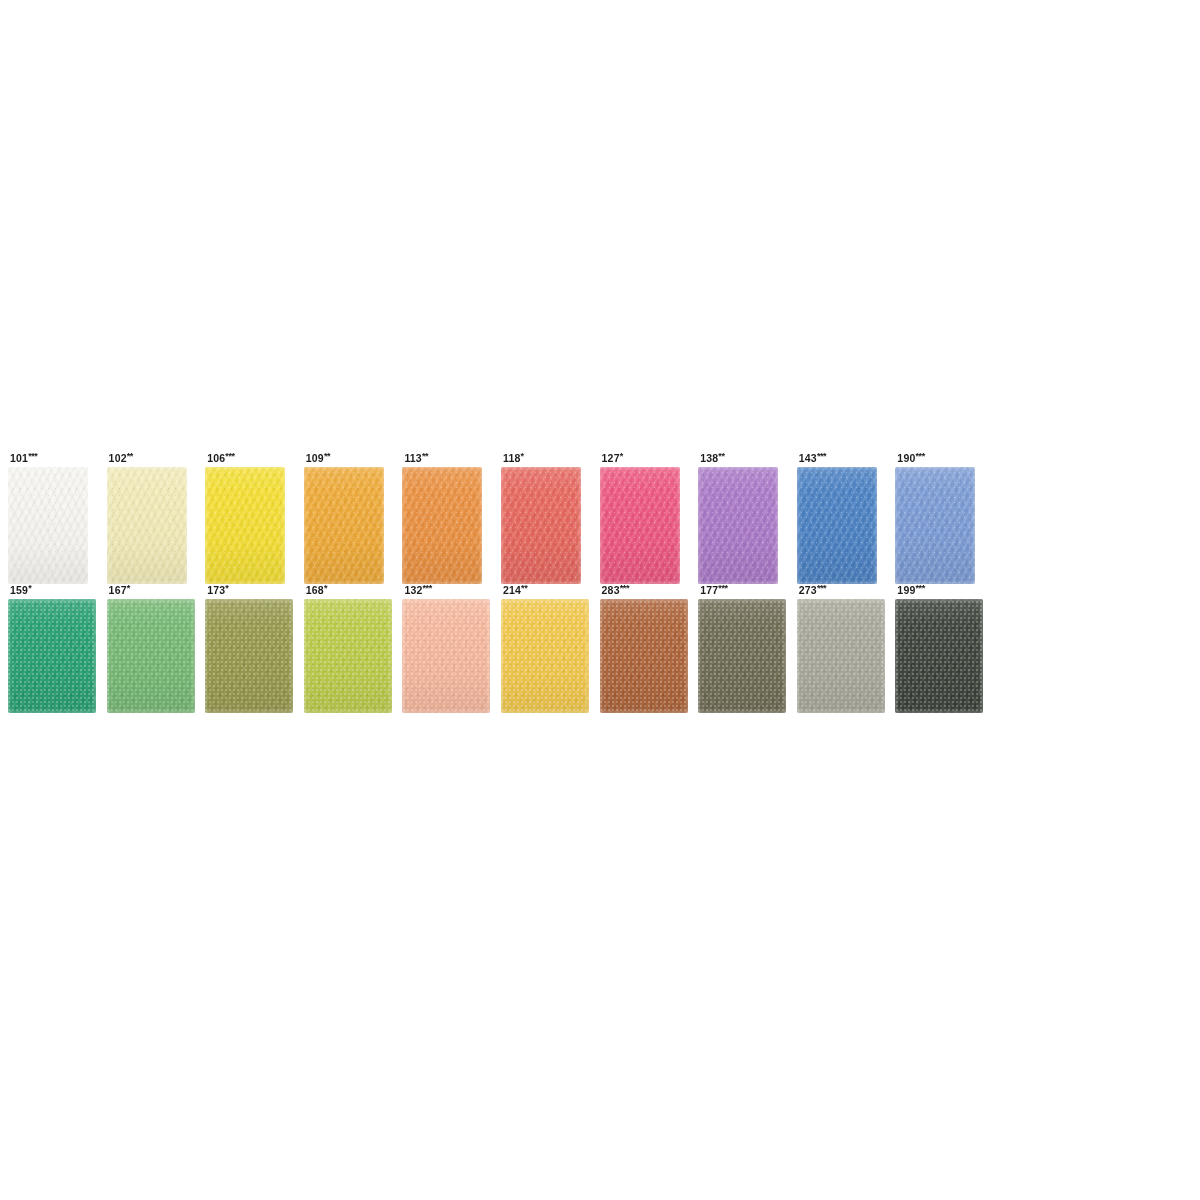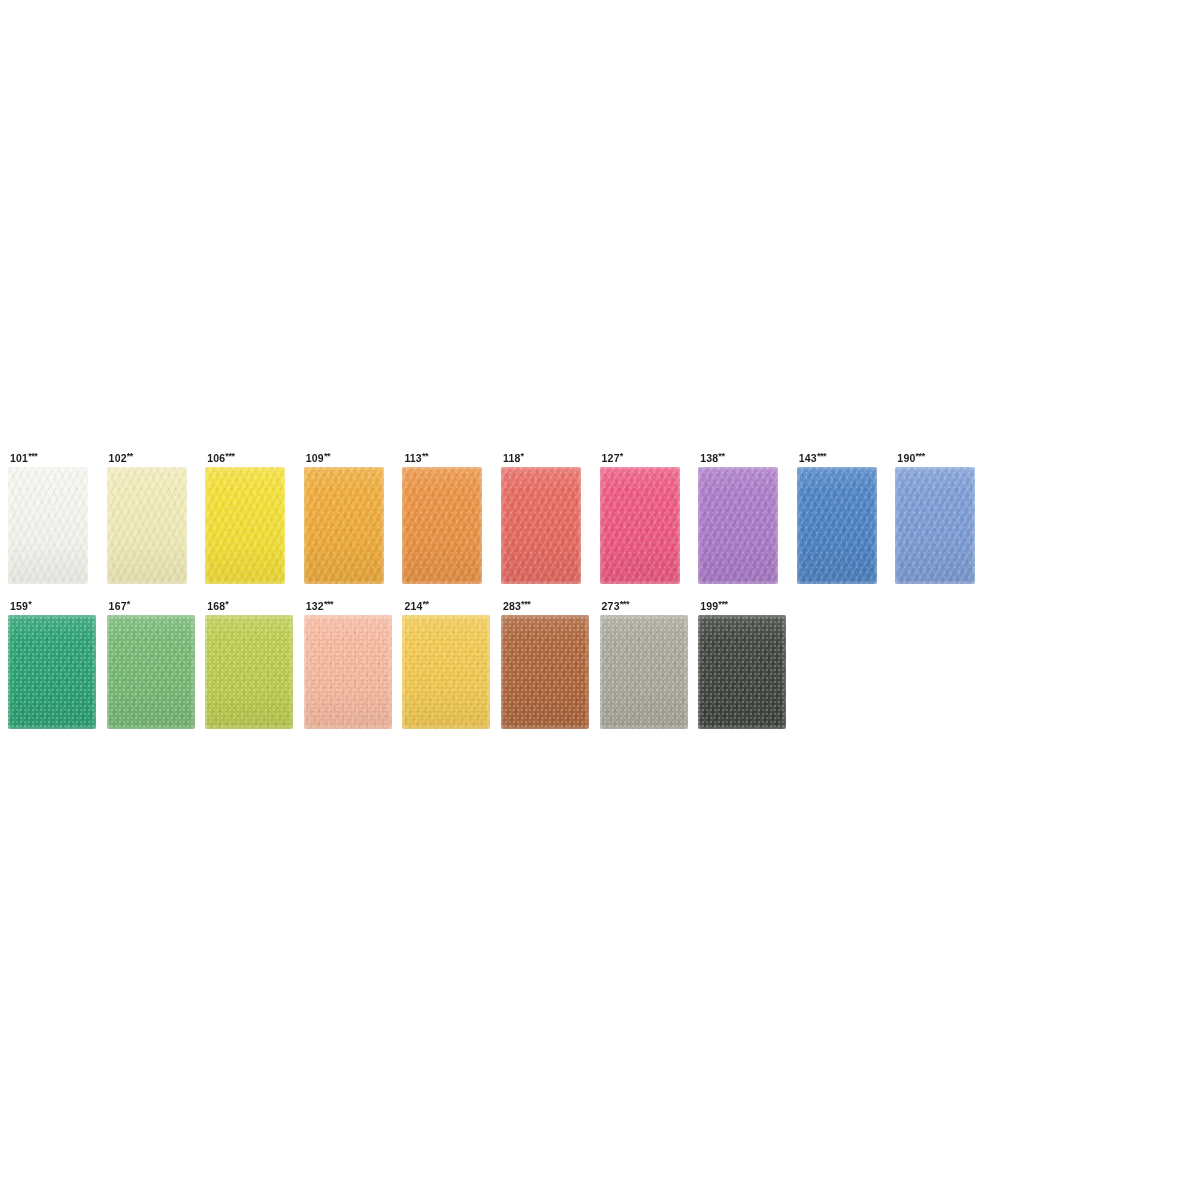--- a/index.html
+++ b/index.html
@@ -29,21 +29,21 @@
     position: absolute;
     left: 8px;
     top: 452px;
     width: 1184px;
   }
 
   .swatch-row {
     display: flex;
     flex-direction: row;
     align-items: flex-start;
-    margin-bottom: 16px;
+    margin-bottom: 0;
   }
 
   .swatch-cell {
     position: relative;
     width: 98.6px;
     display: block;
   }
 
   .swatch-label {
     font-size: 10.5px;
@@ -274,20 +274,31 @@
           <div class="swatch-patch">
             <div class="patch-base" style="background: rgb(116, 184, 113);"></div>
             <div class="patch-strokes-a"></div>
             <div class="patch-strokes-b"></div>
             <div class="patch-grain"></div>
             <div class="patch-shade"></div>
             <div class="patch-edge"></div>
           </div>
         </div>
         <div class="swatch-cell">
+          <div class="swatch-label"><span>173</span><span class="stars">*</span></div>
+          <div class="swatch-patch">
+            <div class="patch-base" style="background: rgb(150, 152, 75);"></div>
+            <div class="patch-strokes-a"></div>
+            <div class="patch-strokes-b"></div>
+            <div class="patch-grain"></div>
+            <div class="patch-shade"></div>
+            <div class="patch-edge"></div>
+          </div>
+        </div>
+        <div class="swatch-cell">
           <div class="swatch-label"><span>168</span><span class="stars">*</span></div>
           <div class="swatch-patch">
             <div class="patch-base" style="background: rgb(188, 203, 73);"></div>
             <div class="patch-strokes-a"></div>
             <div class="patch-strokes-b"></div>
             <div class="patch-grain"></div>
             <div class="patch-shade"></div>
             <div class="patch-edge"></div>
           </div>
         </div>
@@ -310,20 +321,31 @@
             <div class="patch-strokes-b"></div>
             <div class="patch-grain"></div>
             <div class="patch-shade"></div>
             <div class="patch-edge"></div>
           </div>
         </div>
         <div class="swatch-cell">
           <div class="swatch-label"><span>283</span><span class="stars">***</span></div>
           <div class="swatch-patch">
             <div class="patch-base" style="background: rgb(173, 99, 56);"></div>
+            <div class="patch-strokes-a"></div>
+            <div class="patch-strokes-b"></div>
+            <div class="patch-grain"></div>
+            <div class="patch-shade"></div>
+            <div class="patch-edge"></div>
+          </div>
+        </div>
+        <div class="swatch-cell">
+          <div class="swatch-label"><span>177</span><span class="stars">***</span></div>
+          <div class="swatch-patch">
+            <div class="patch-base" style="background: rgb(110, 106, 82);"></div>
             <div class="patch-strokes-a"></div>
             <div class="patch-strokes-b"></div>
             <div class="patch-grain"></div>
             <div class="patch-shade"></div>
             <div class="patch-edge"></div>
           </div>
         </div>
         <div class="swatch-cell">
           <div class="swatch-label"><span>273</span><span class="stars">***</span></div>
           <div class="swatch-patch">

